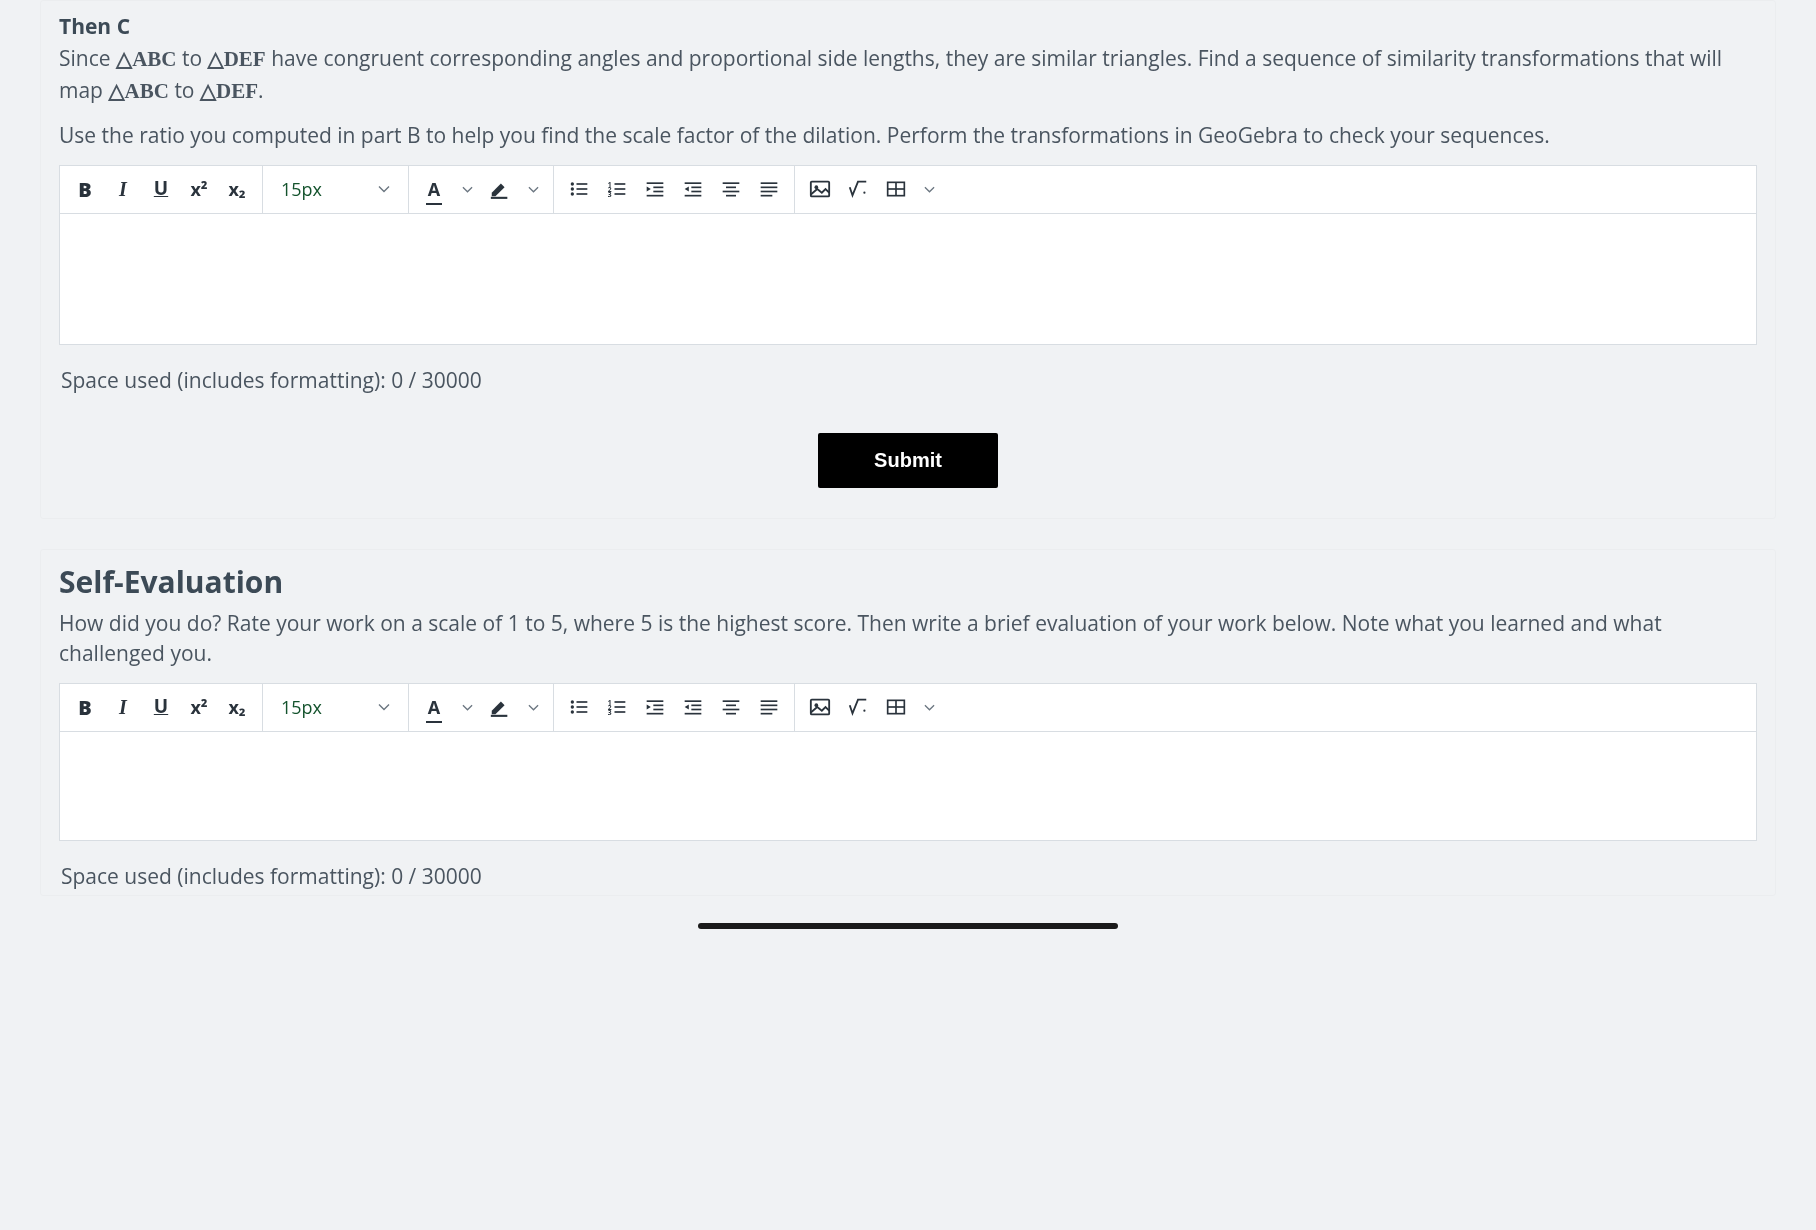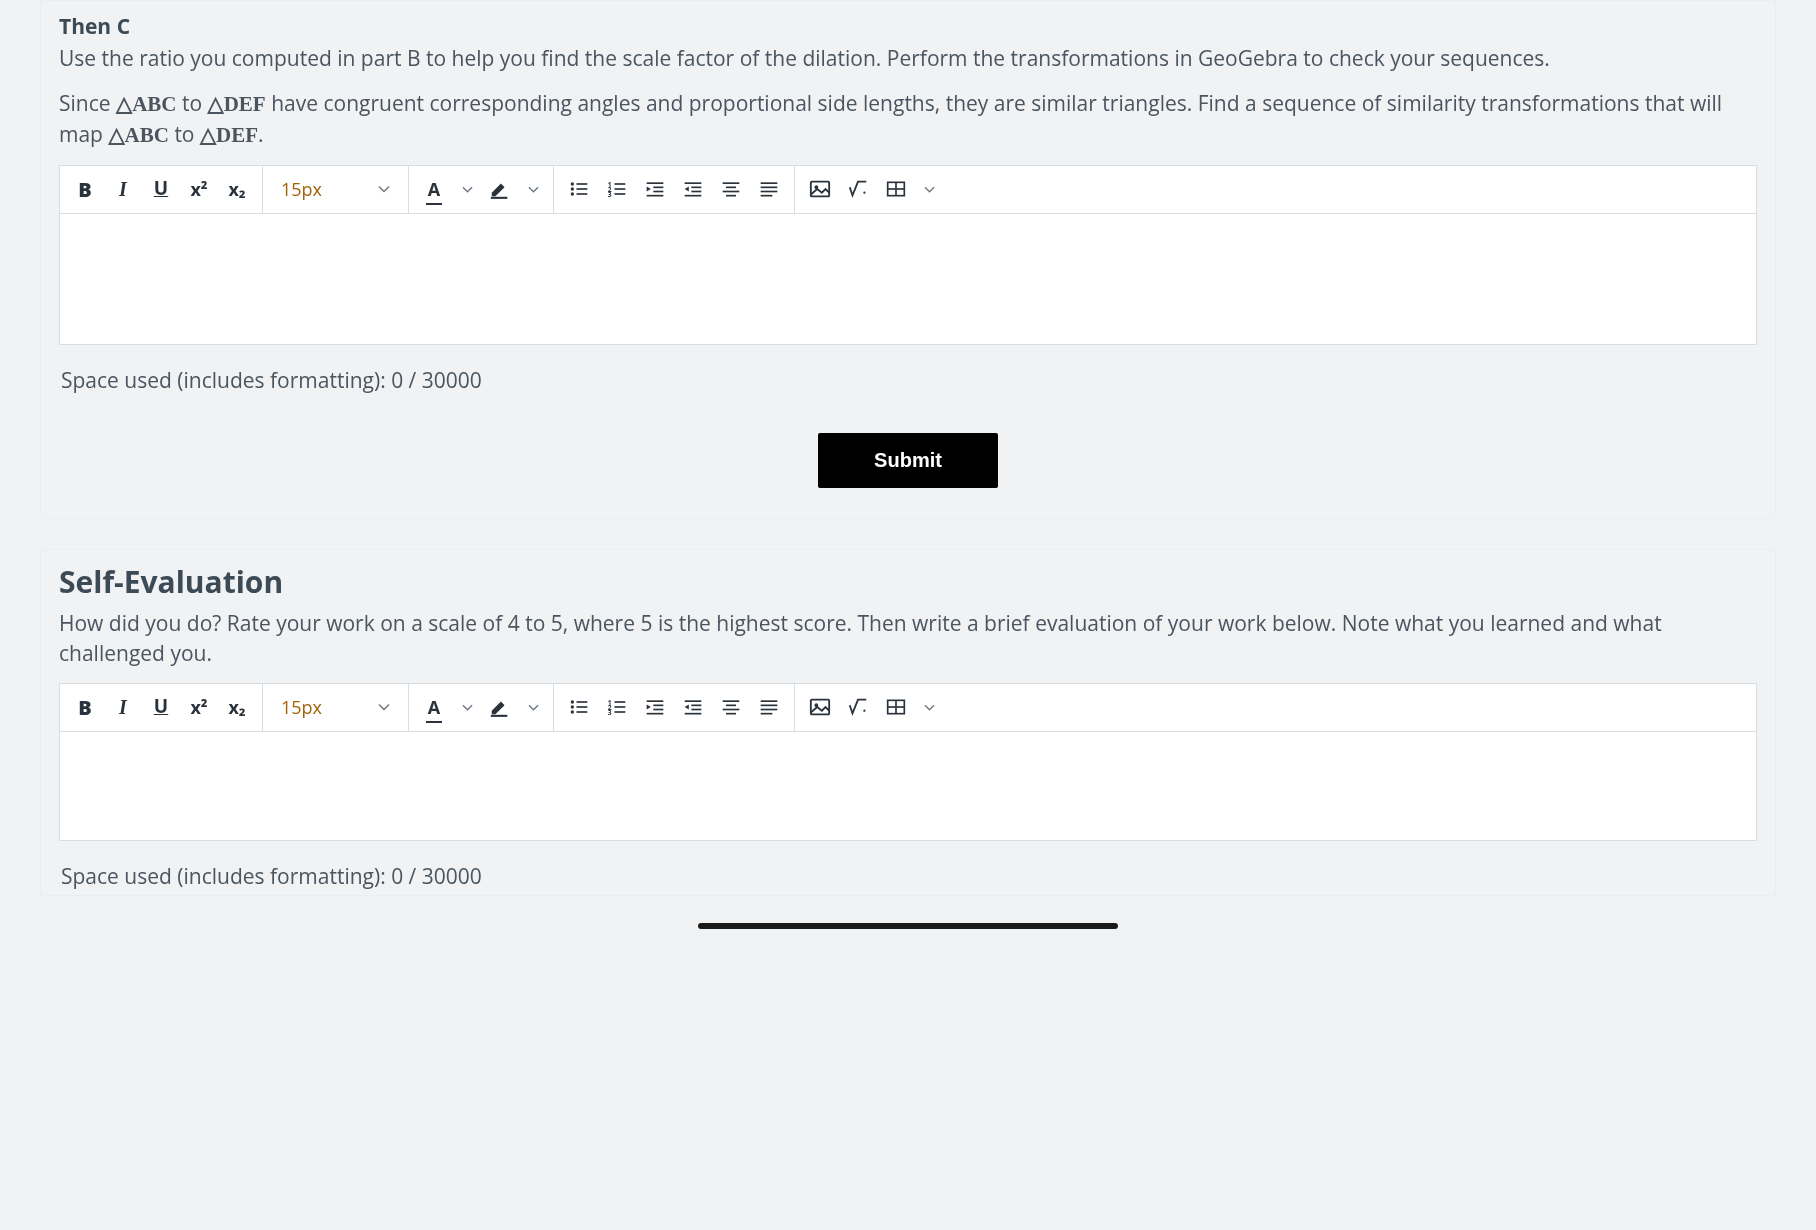--- a/index.html
+++ b/index.html
@@ -62,21 +62,21 @@
     justify-content: center;
     width: 38px;
     height: 100%;
     color: #2a333c;
     cursor: pointer;
   }
   .tbtn.small { width: 28px; }
   .tbtn svg { display:block; }
   .fontsize {
     display:flex; align-items:center; padding:0 12px; gap:56px;
-    font-size: 18px; color:#a16207;
+    font-size: 18px; color:#14532d;
   }
   .chev { color:#6b7680; }
   .content-area {
     min-height: 130px;
     padding: 10px;
   }
   .space-used {
     font-size: 21px;
     color: #4a5560;
     padding: 20px 2px 0 2px;
@@ -100,24 +100,24 @@
     height:6px; width:420px; background:#1a1a1a; border-radius:3px; margin: -3px auto 0 auto;
   }
 </style>
 </head>
 <body>
 
 <div class="page">
 
   <div class="card">
     <div class="part-label">Then C</div>
-    <p class="desc">Use the ratio you computed in part B to help you find the scale factor of the dilation. Perform the transformations in GeoGebra to check your sequences.</p>
     <p class="desc">
       <span>Since </span><span class="tri">△ABC</span><span> to </span><span class="tri">△DEF</span><span> have congruent corresponding angles and proportional side lengths, they are similar triangles. Find a sequence of similarity transformations that will map </span><span class="tri">△ABC</span><span> to </span><span class="tri">△DEF</span><span>.</span>
     </p>
+    <p class="desc">Use the ratio you computed in part B to help you find the scale factor of the dilation. Perform the transformations in GeoGebra to check your sequences.</p>
 
     <div class="editor">
       <div class="toolbar">
         <div class="tgroup">
           <div class="tbtn">
               <span style="font-weight:800;font-size:20px">B</span>
             </div>
           <div class="tbtn">
               <span style="font-style:italic;font-family:serif;font-weight:700;font-size:20px">I</span>
             </div>
@@ -248,21 +248,21 @@
     </div>
     <div class="space-used">Space used (includes formatting): 0 / 30000</div>
 
     <div class="submit-wrap">
       <button class="submit-btn">Submit</button>
     </div>
   </div>
 
   <div class="card" style="padding-bottom:4px;">
     <div class="h2">Self-Evaluation</div>
-    <p class="desc">How did you do? Rate your work on a scale of 4 to 5, where 5 is the highest score. Then write a brief evaluation of your work below. Note what you learned and what challenged you.</p>
+    <p class="desc">How did you do? Rate your work on a scale of 1 to 5, where 5 is the highest score. Then write a brief evaluation of your work below. Note what you learned and what challenged you.</p>
 
     <div class="editor">
       <div class="toolbar">
         <div class="tgroup">
           <div class="tbtn">
               <span style="font-weight:800;font-size:20px">B</span>
             </div>
           <div class="tbtn">
               <span style="font-style:italic;font-family:serif;font-weight:700;font-size:20px">I</span>
             </div>

